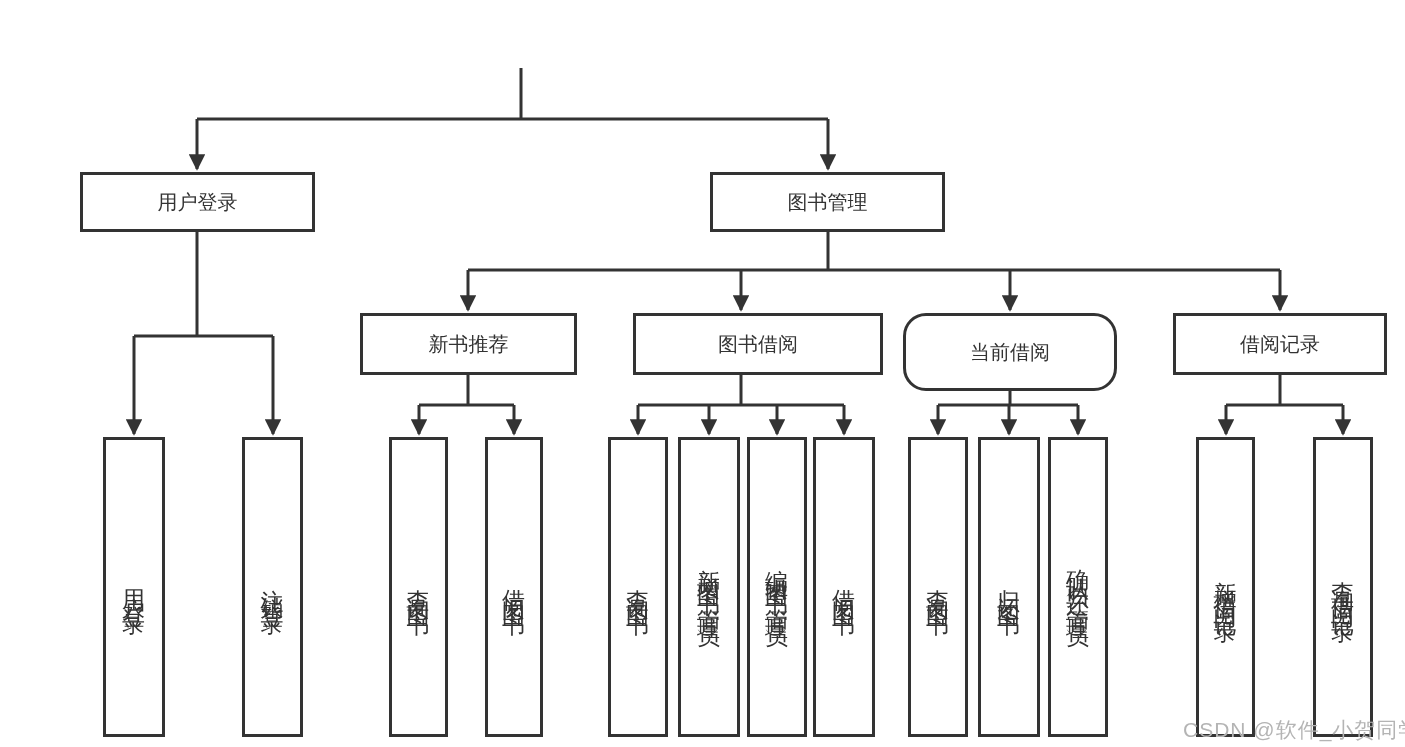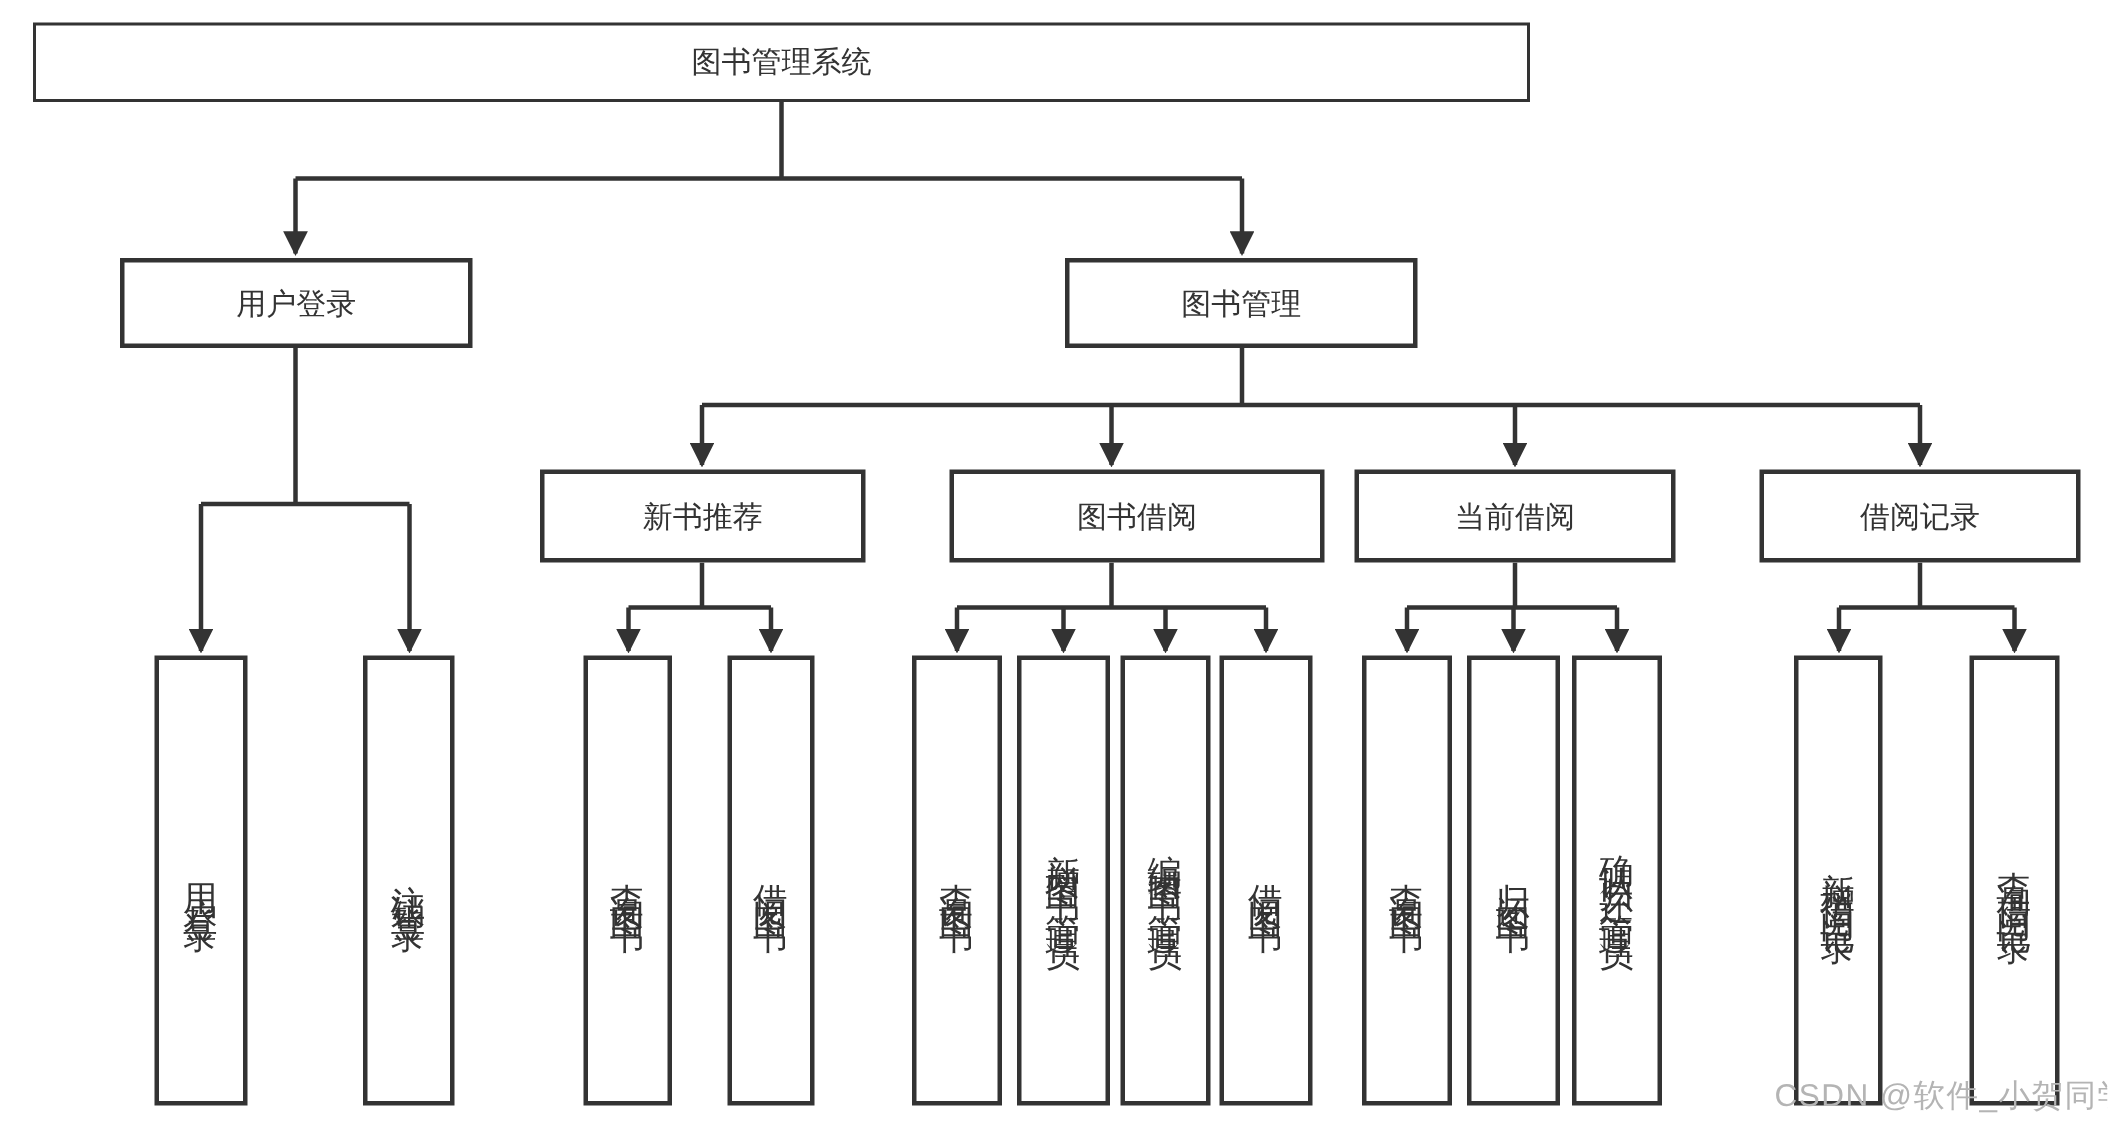--- a/index.html
+++ b/index.html
@@ -107,28 +107,27 @@
       <line x1="938" y1="405" x2="938" y2="434" marker-end="url(#arw)"></line>
       <line x1="1009" y1="405" x2="1009" y2="434" marker-end="url(#arw)"></line>
       <line x1="1078" y1="405" x2="1078" y2="434" marker-end="url(#arw)"></line>
 
       <path d="M1280,375 L1280,405 M1226,405 L1343,405"></path>
       <line x1="1226" y1="405" x2="1226" y2="434" marker-end="url(#arw)"></line>
       <line x1="1343" y1="405" x2="1343" y2="434" marker-end="url(#arw)"></line>
     </g>
   </svg>
 
-  <div class="node root" style="left:22px; top:15px; width:998px; height:53px;">图书管理系统</div>
 
   <div class="node" style="left:80px; top:172px; width:235px; height:60px;">用户登录</div>
   <div class="node" style="left:360px; top:313px; width:217px; height:62px;">新书推荐</div>
 
   <div class="node" style="left:710px; top:172px; width:235px; height:60px;">图书管理</div>
   <div class="node" style="left:633px; top:313px; width:250px; height:62px;">图书借阅</div>
-  <div class="node" style="left:903px; top:313px; width:214px; height:62px;">当前借阅</div>
+  <div class="node" style="left:903px; top:313px; width:214px; height:78px;border-radius:23px;">当前借阅</div>
   <div class="node" style="left:1173px; top:313px; width:214px; height:62px;">借阅记录</div>
 
   <div class="vbox" style="left:103px; top:437px; width:62px; height:300px;">
     <span class="vtext">用户登录</span>
   </div>
   <div class="vbox" style="left:242px; top:437px; width:61px; height:300px;">
     <span class="vtext">注销登录</span>
   </div>
 
   <div class="vbox" style="left:389px; top:437px; width:59px; height:300px;">

